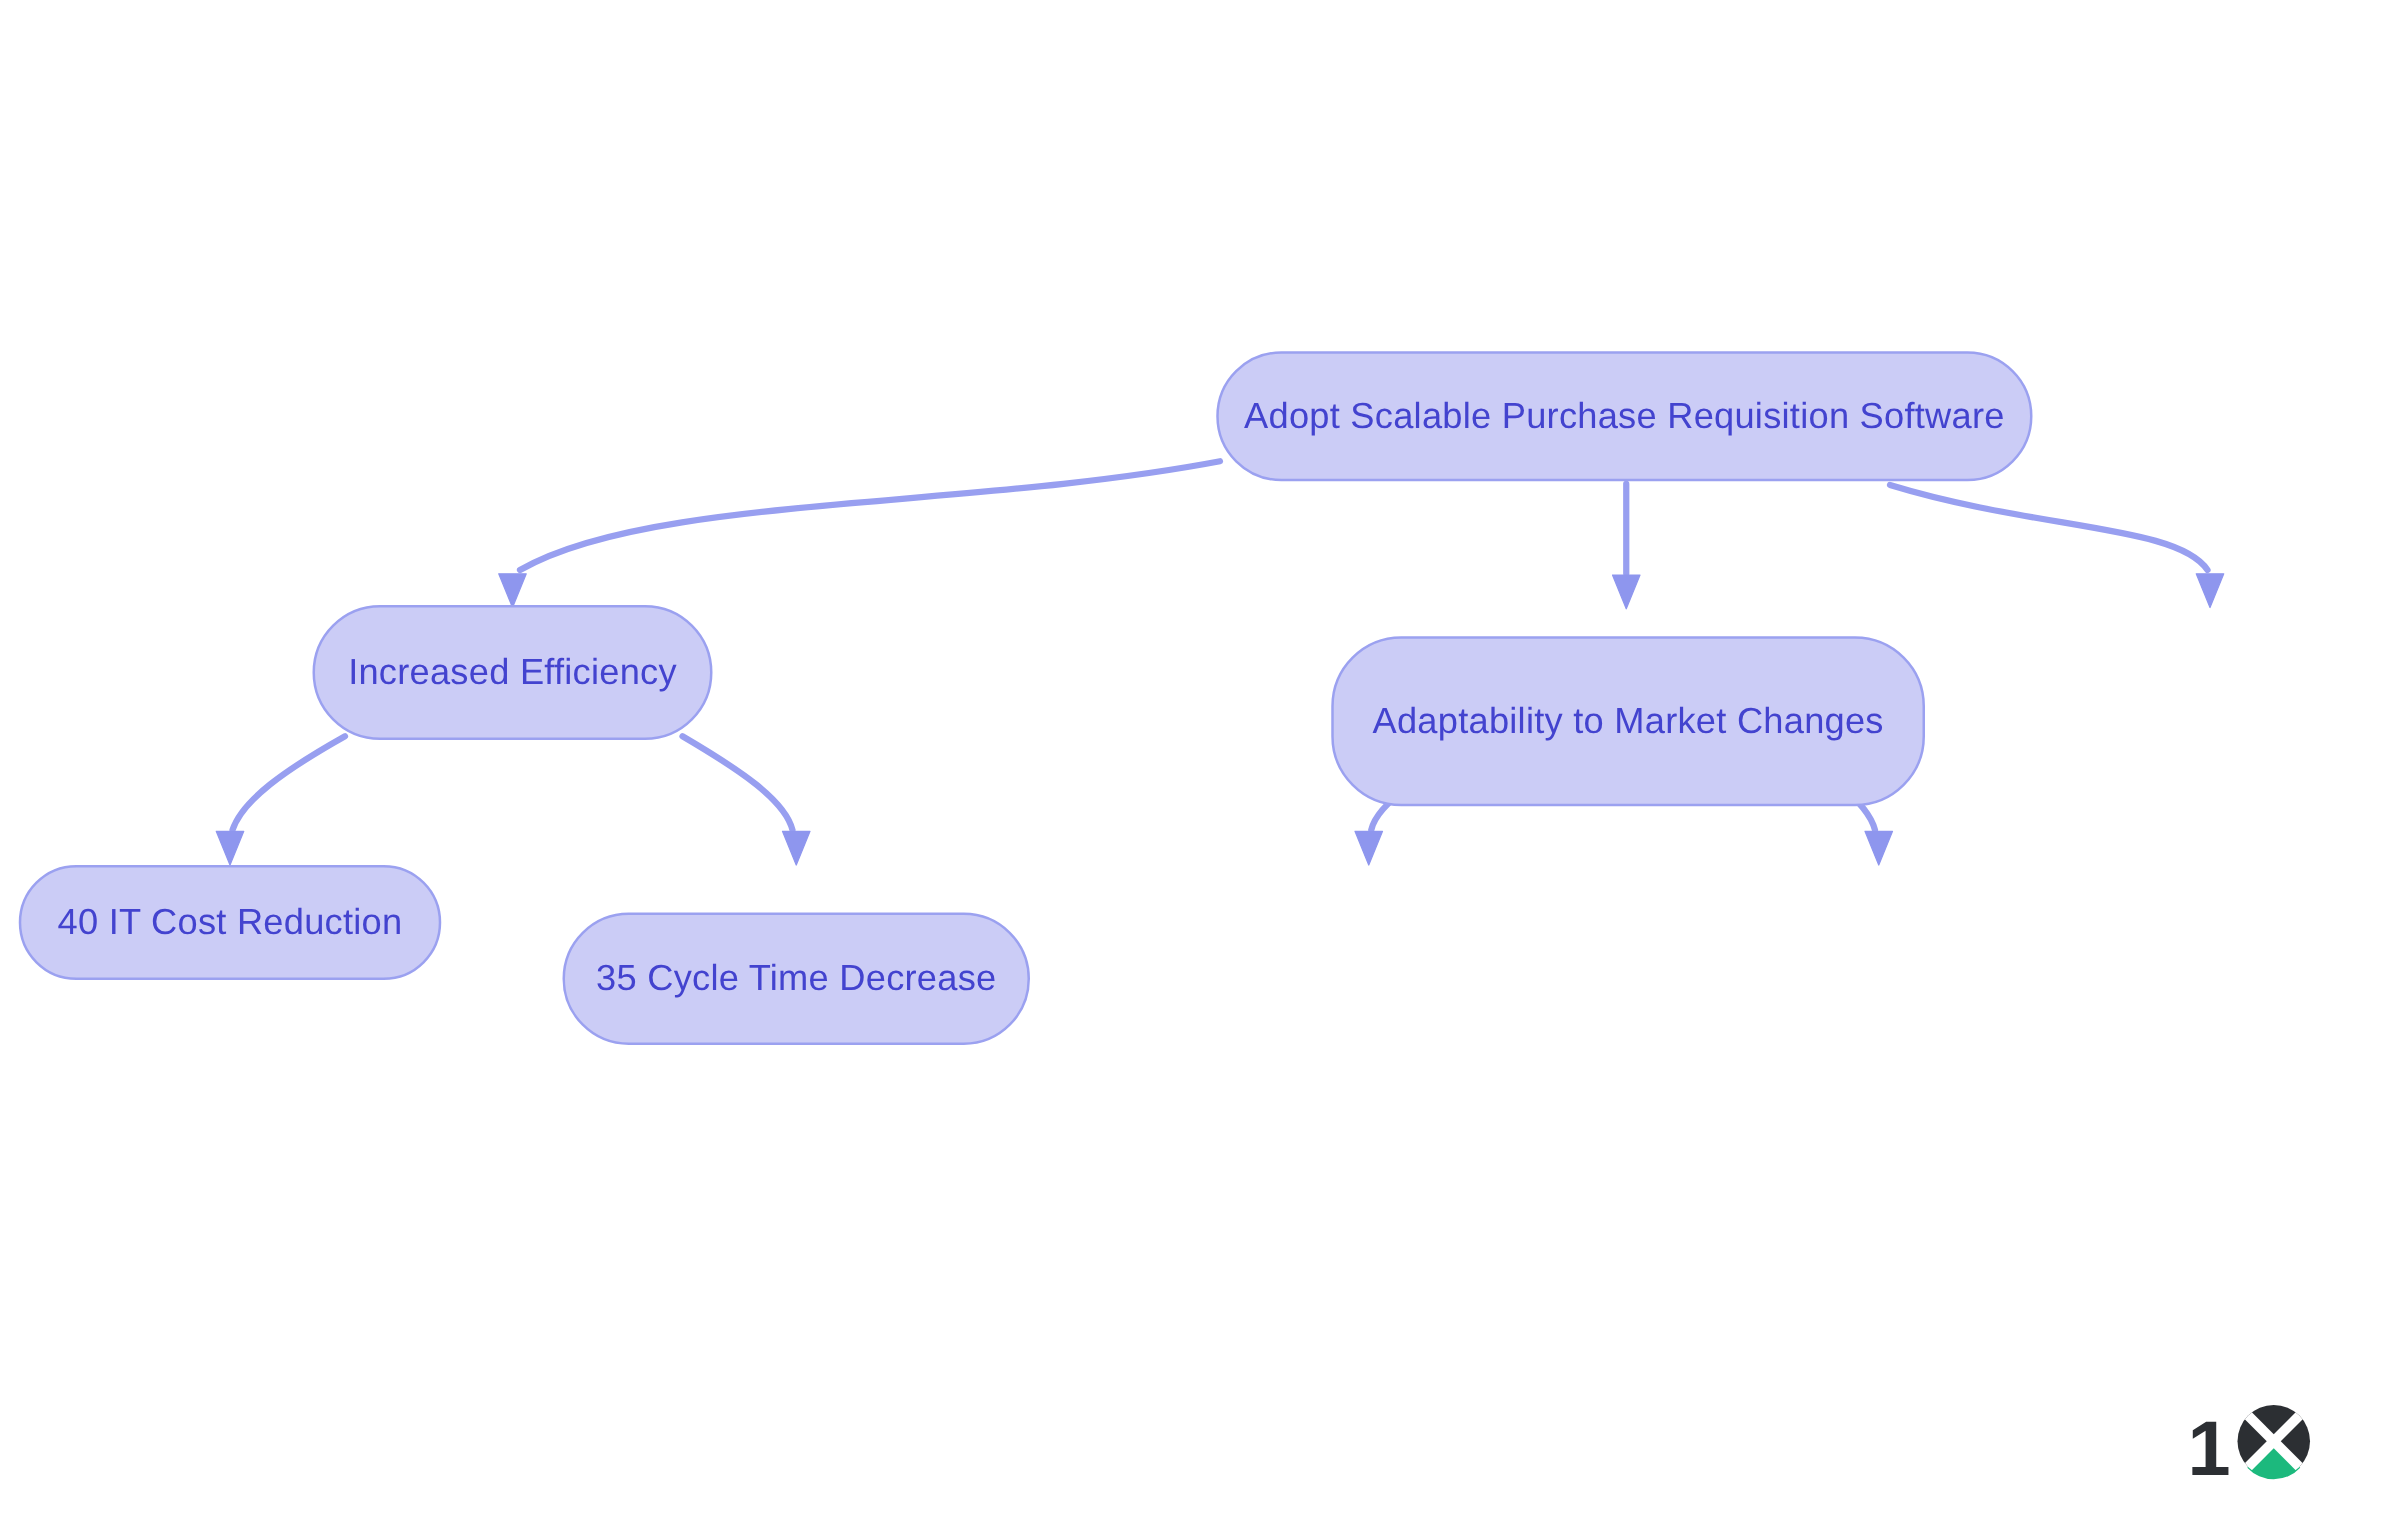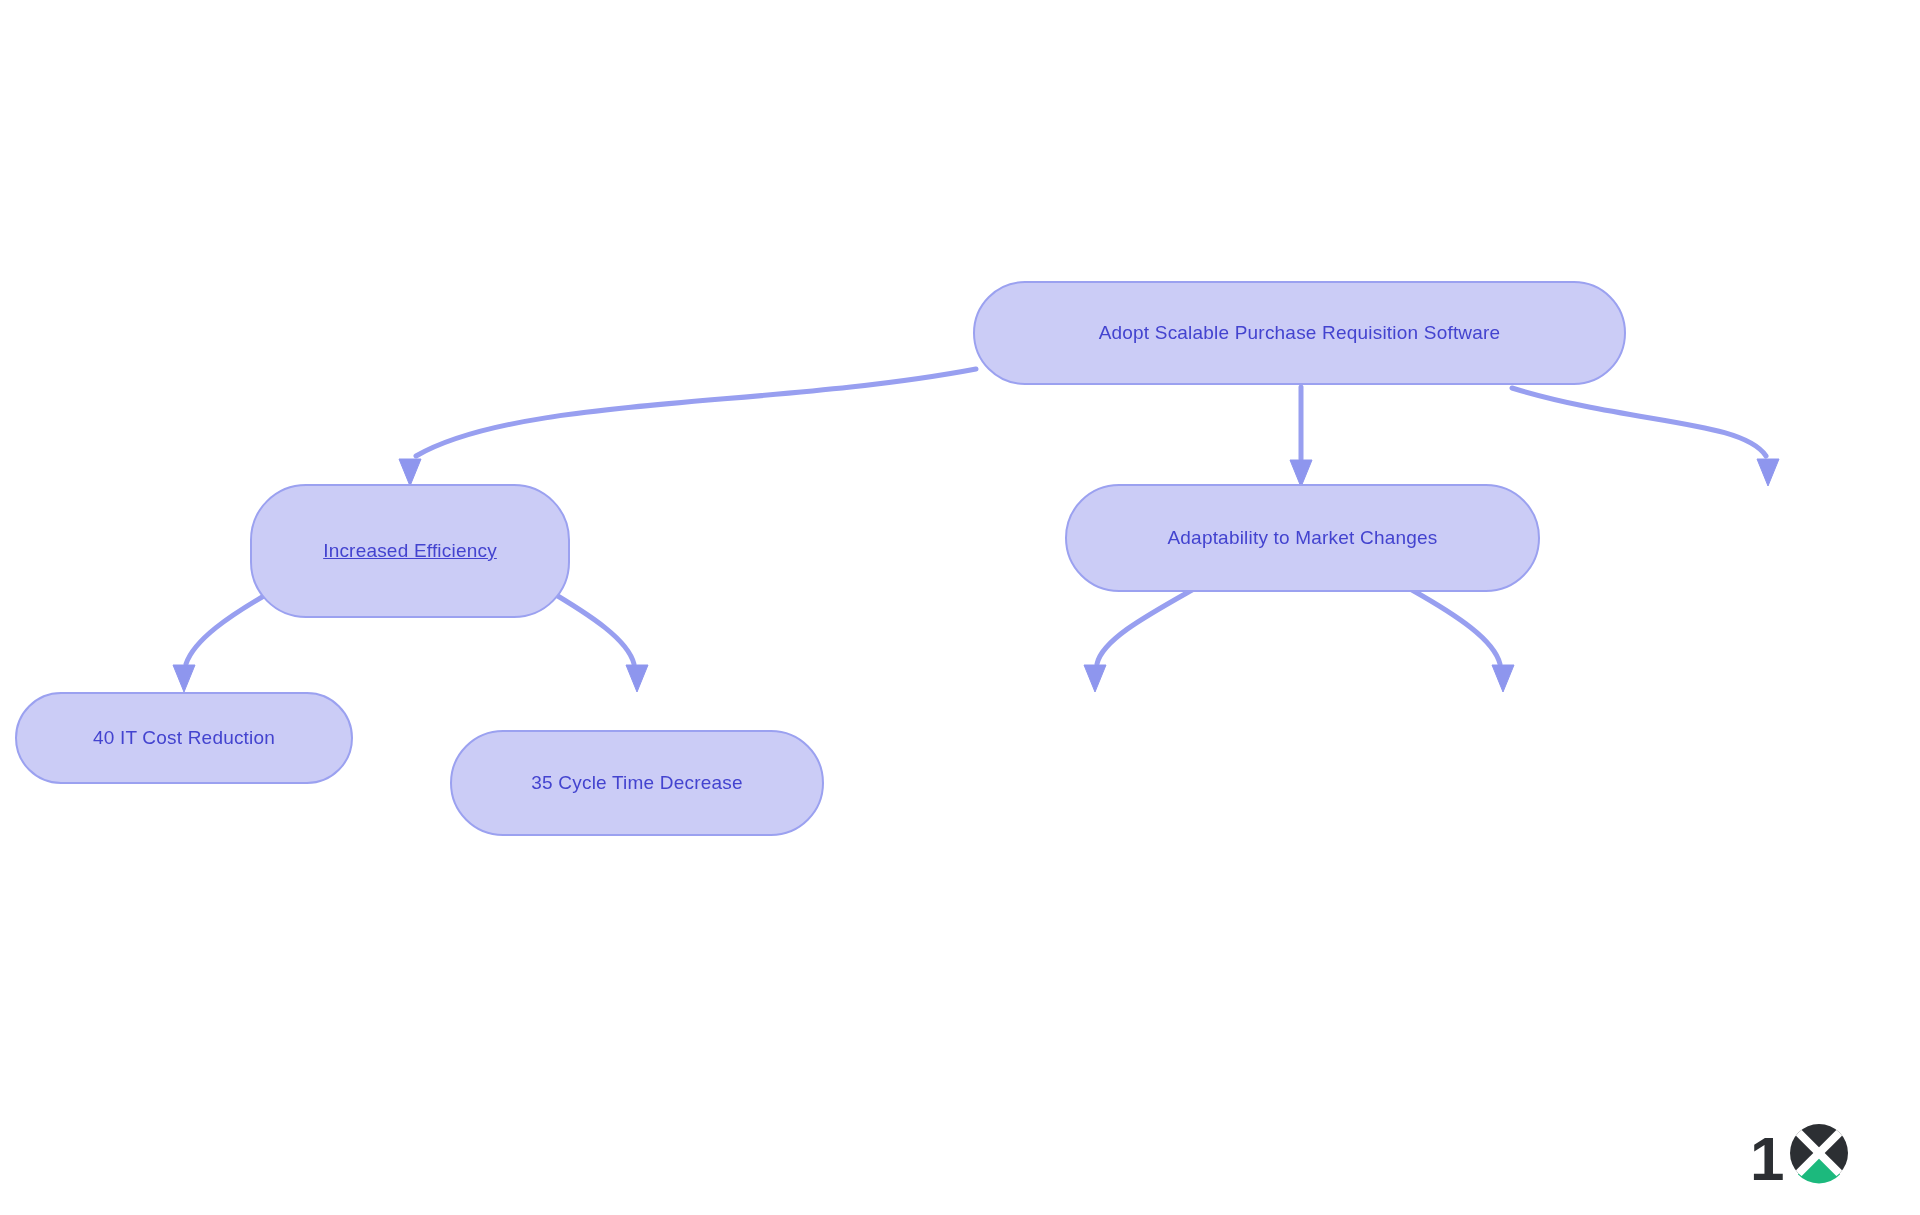--- a/index.html
+++ b/index.html
@@ -37,30 +37,30 @@
   }
   .node {
     position: absolute;
     display: flex;
     align-items: center;
     justify-content: center;
     background: #cbccf6;
     border: 2px solid #9ba1f0;
     border-radius: 56px;
     color: #4343cf;
-    font-size: 19px;
+    font-size: 29px;
     letter-spacing: 0.2px;
     text-align: right;
     white-space: nowrap;
     box-sizing: border-box;
   }
   
   #n-root                { left: 973px;  top: 281px; width: 653px; height: 104px; }
-  #n-increased           { left: 250px;  top: 484px; width: 320px; height: 134px; text-decoration: underline; }
-  #n-adaptability        { left: 1065px; top: 484px; width: 475px; height: 108px; }
+  #n-increased           { left: 250px;  top: 484px; width: 320px; height: 108px; }
+  #n-adaptability        { left: 1065px; top: 509px; width: 475px; height: 136px; }
   #n-cost-reduction      { left: 1632px; top: 484px; width: 272px; height: 108px; }
   #n-it-cost             { left: 15px;   top: 692px; width: 338px; height: 92px; }
   #n-cycle-time          { left: 450px;  top: 730px; width: 374px; height: 106px; }
   #n-cloud               { left: 921px;  top: 692px; width: 349px; height: 106px; }
   #n-api                 { left: 1365px; top: 692px; width: 276px; height: 106px; }
 
   .logo {
     position: absolute;
     left: 1750px;
     top: 1119px;

